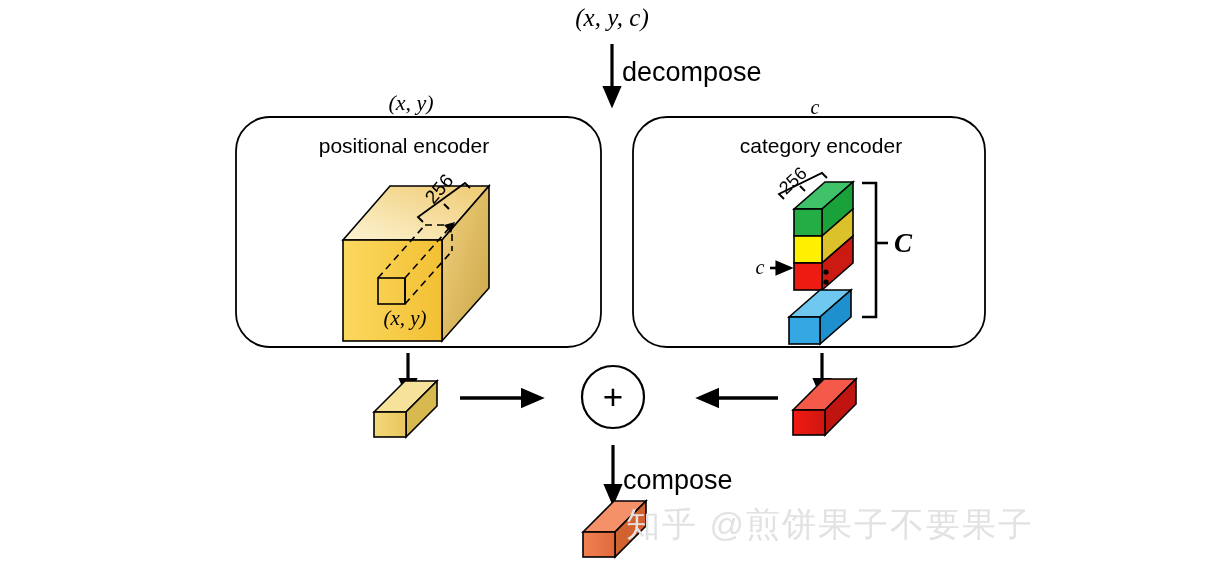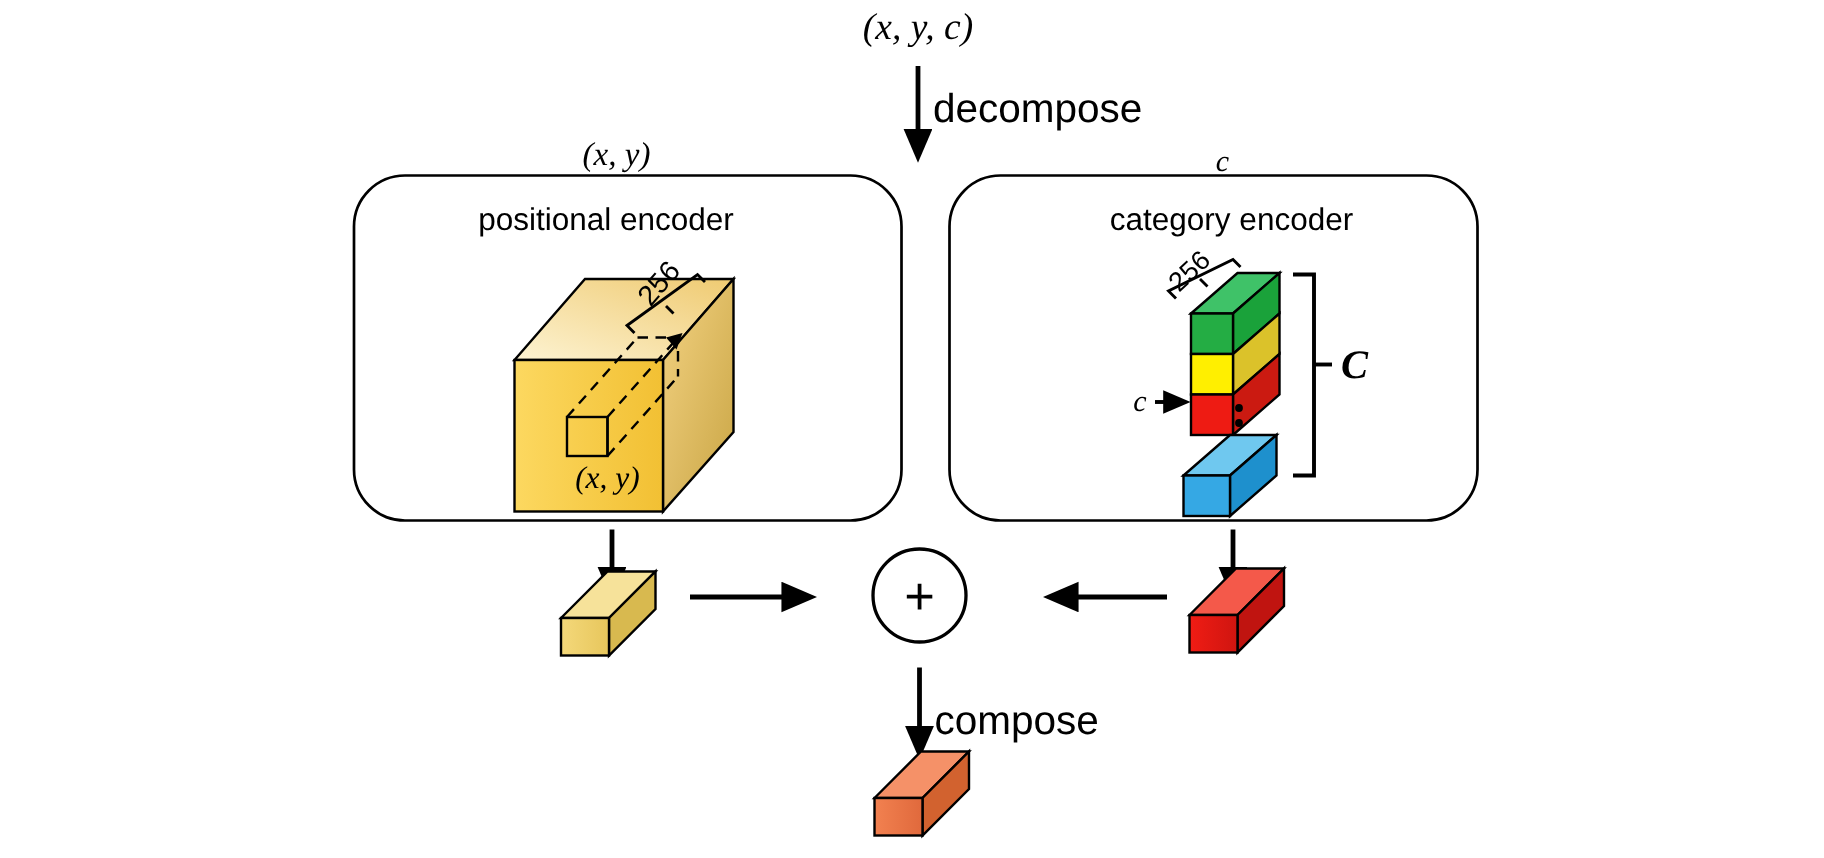--- a/index.html
+++ b/index.html
@@ -192,14 +192,15 @@
     <text class="lbl-plain" x="623" y="489" font-size="27">compose</text>
 
     <g>
       <polygon points="583,532 614,501 646,501 615,532" fill="#f59168" stroke="#000000" stroke-width="1.6"></polygon>
       <polygon points="615,532 646,501 646,526 615,557" fill="#d2622f" stroke="#000000" stroke-width="1.6"></polygon>
       <rect x="583" y="532" width="32" height="25" fill="url(#gradBarOrangeFront)" stroke="#000000" stroke-width="1.6"></rect>
     </g>
 
   </svg>
 
+  <div class="watermark">知乎 @煎饼果子不要果子</div>
 
 </div>
 
 </body></html>

